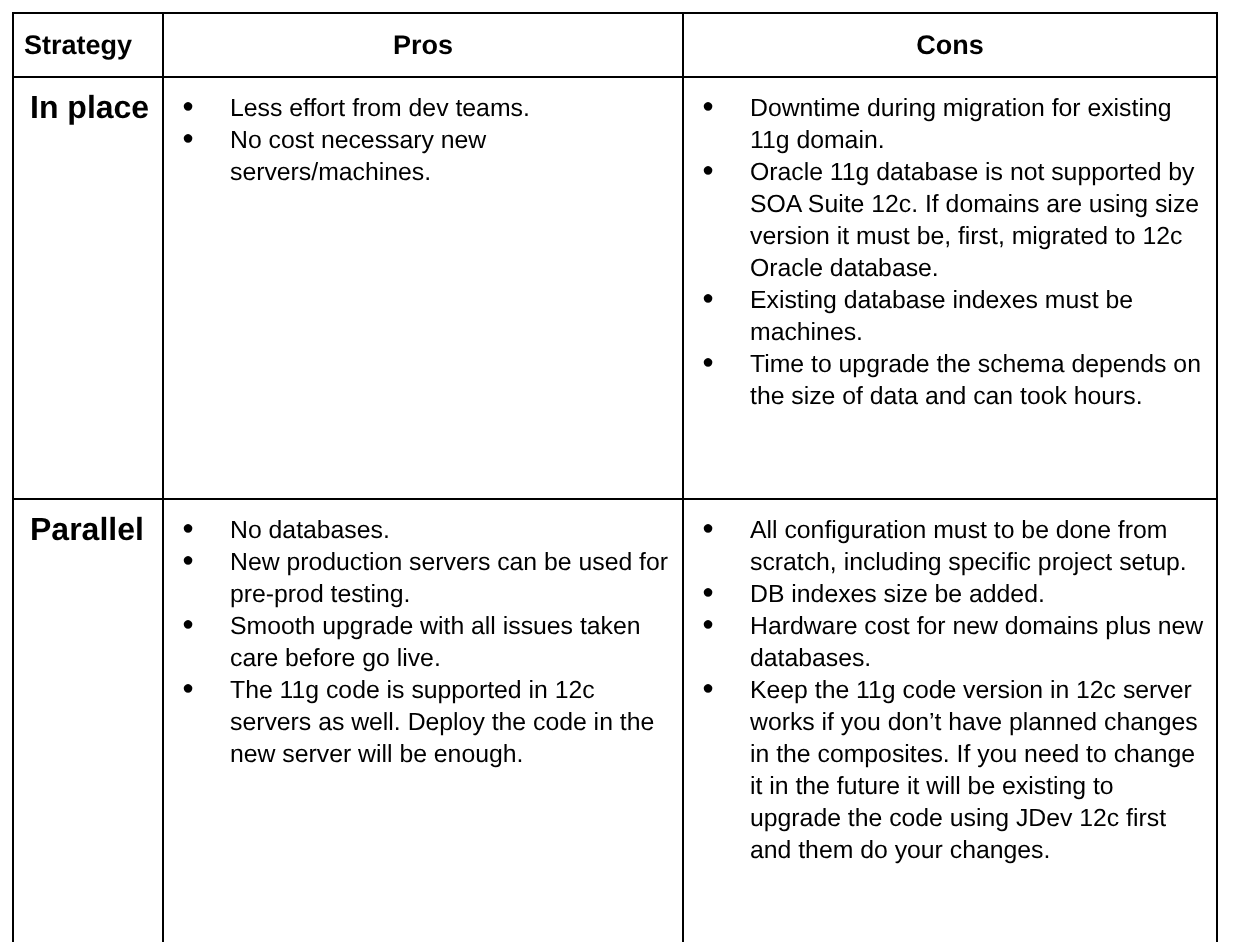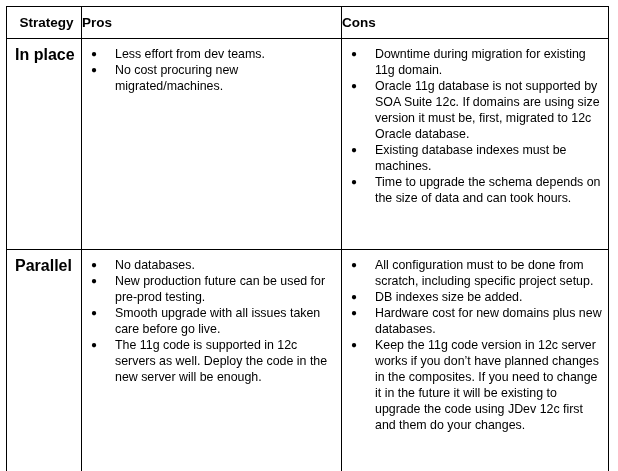--- a/index.html
+++ b/index.html
@@ -4,22 +4,22 @@
 <style>
   html, body { margin: 0; padding: 0; background: #ffffff; }
   body { width: 618px; height: 471px; position: relative; overflow: hidden;
          font-family: "Liberation Sans", sans-serif; color: #000; }
   table.grid { position: absolute; left: 6px; top: 6px; border-collapse: collapse;
                width: 602px; table-layout: fixed; }
   table.grid td, table.grid th { border: 1px solid #000; vertical-align: top; padding: 0; }
   col.c1 { width: 75px; }
   col.c2 { width: 260px; }
   col.c3 { width: 267px; }
-  th { font-weight: bold; font-size: 13.5px; height: 31px; vertical-align: middle !important; text-align: left; }
-  th.strategy-head { text-align: center; padding-left: 5px !important; }
+  th { font-weight: bold; font-size: 13.5px; height: 31px; vertical-align: middle !important; text-align: center; }
+  th.strategy-head { text-align: left; padding-left: 5px !important; }
   td.strategy { font-weight: bold; font-size: 16px; padding: 7px 4px 0 8px !important; }
   tr.row1 td { height: 203px; }
   tr.row2 td { height: 223px; }
   ul { margin: 0; padding: 7px 4px 0 33px; list-style: none; font-size: 12.4px; line-height: 16px; }
   ul li { position: relative; }
   ul li .bullet { position: absolute; left: -24px; top: 0; font-size: 10px; }
 </style>
 </head>
 <body>
 
@@ -33,38 +33,38 @@
       <tr>
     <th class="strategy-head">Strategy</th>
     <th>Pros</th>
     <th>Cons</th>
   </tr>
   <tr class="row1">
     <td class="strategy">In place</td>
     <td>
       <ul>
         <li><span class="bullet">●</span><span>Less effort from dev teams.</span></li>
-        <li><span class="bullet">●</span><span>No cost procuring new migrated/machines.</span></li>
+        <li><span class="bullet">●</span><span>No cost necessary new servers/machines.</span></li>
       </ul>
     </td>
     <td>
       <ul>
         <li><span class="bullet">●</span><span>Downtime during migration for existing 11g domain.</span></li>
         <li><span class="bullet">●</span><span>Oracle 11g database is not supported by SOA Suite 12c. If domains are using size version it must be, first, migrated to 12c Oracle database.</span></li>
         <li><span class="bullet">●</span><span>Existing database indexes must be machines.</span></li>
         <li><span class="bullet">●</span><span>Time to upgrade the schema depends on the size of data and can took hours.</span></li>
       </ul>
     </td>
   </tr>
   <tr class="row2">
     <td class="strategy">Parallel</td>
     <td>
       <ul>
         <li><span class="bullet">●</span><span>No databases.</span></li>
-        <li><span class="bullet">●</span><span>New production future can be used for pre-prod testing.</span></li>
+        <li><span class="bullet">●</span><span>New production servers can be used for pre-prod testing.</span></li>
         <li><span class="bullet">●</span><span>Smooth upgrade with all issues taken care before go live.</span></li>
         <li><span class="bullet">●</span><span>The 11g code is supported in 12c servers as well. Deploy the code in the new server will be enough.</span></li>
       </ul>
     </td>
     <td>
       <ul>
         <li><span class="bullet">●</span><span>All configuration must to be done from scratch, including specific project setup.</span></li>
         <li><span class="bullet">●</span><span>DB indexes size be added.</span></li>
         <li><span class="bullet">●</span><span>Hardware cost for new domains plus new databases.</span></li>
         <li><span class="bullet">●</span><span>Keep the 11g code version in 12c server works if you don’t have planned changes in the composites. If you need to change it in the future it will be existing to upgrade the code using JDev 12c first and them do your changes.</span></li>

